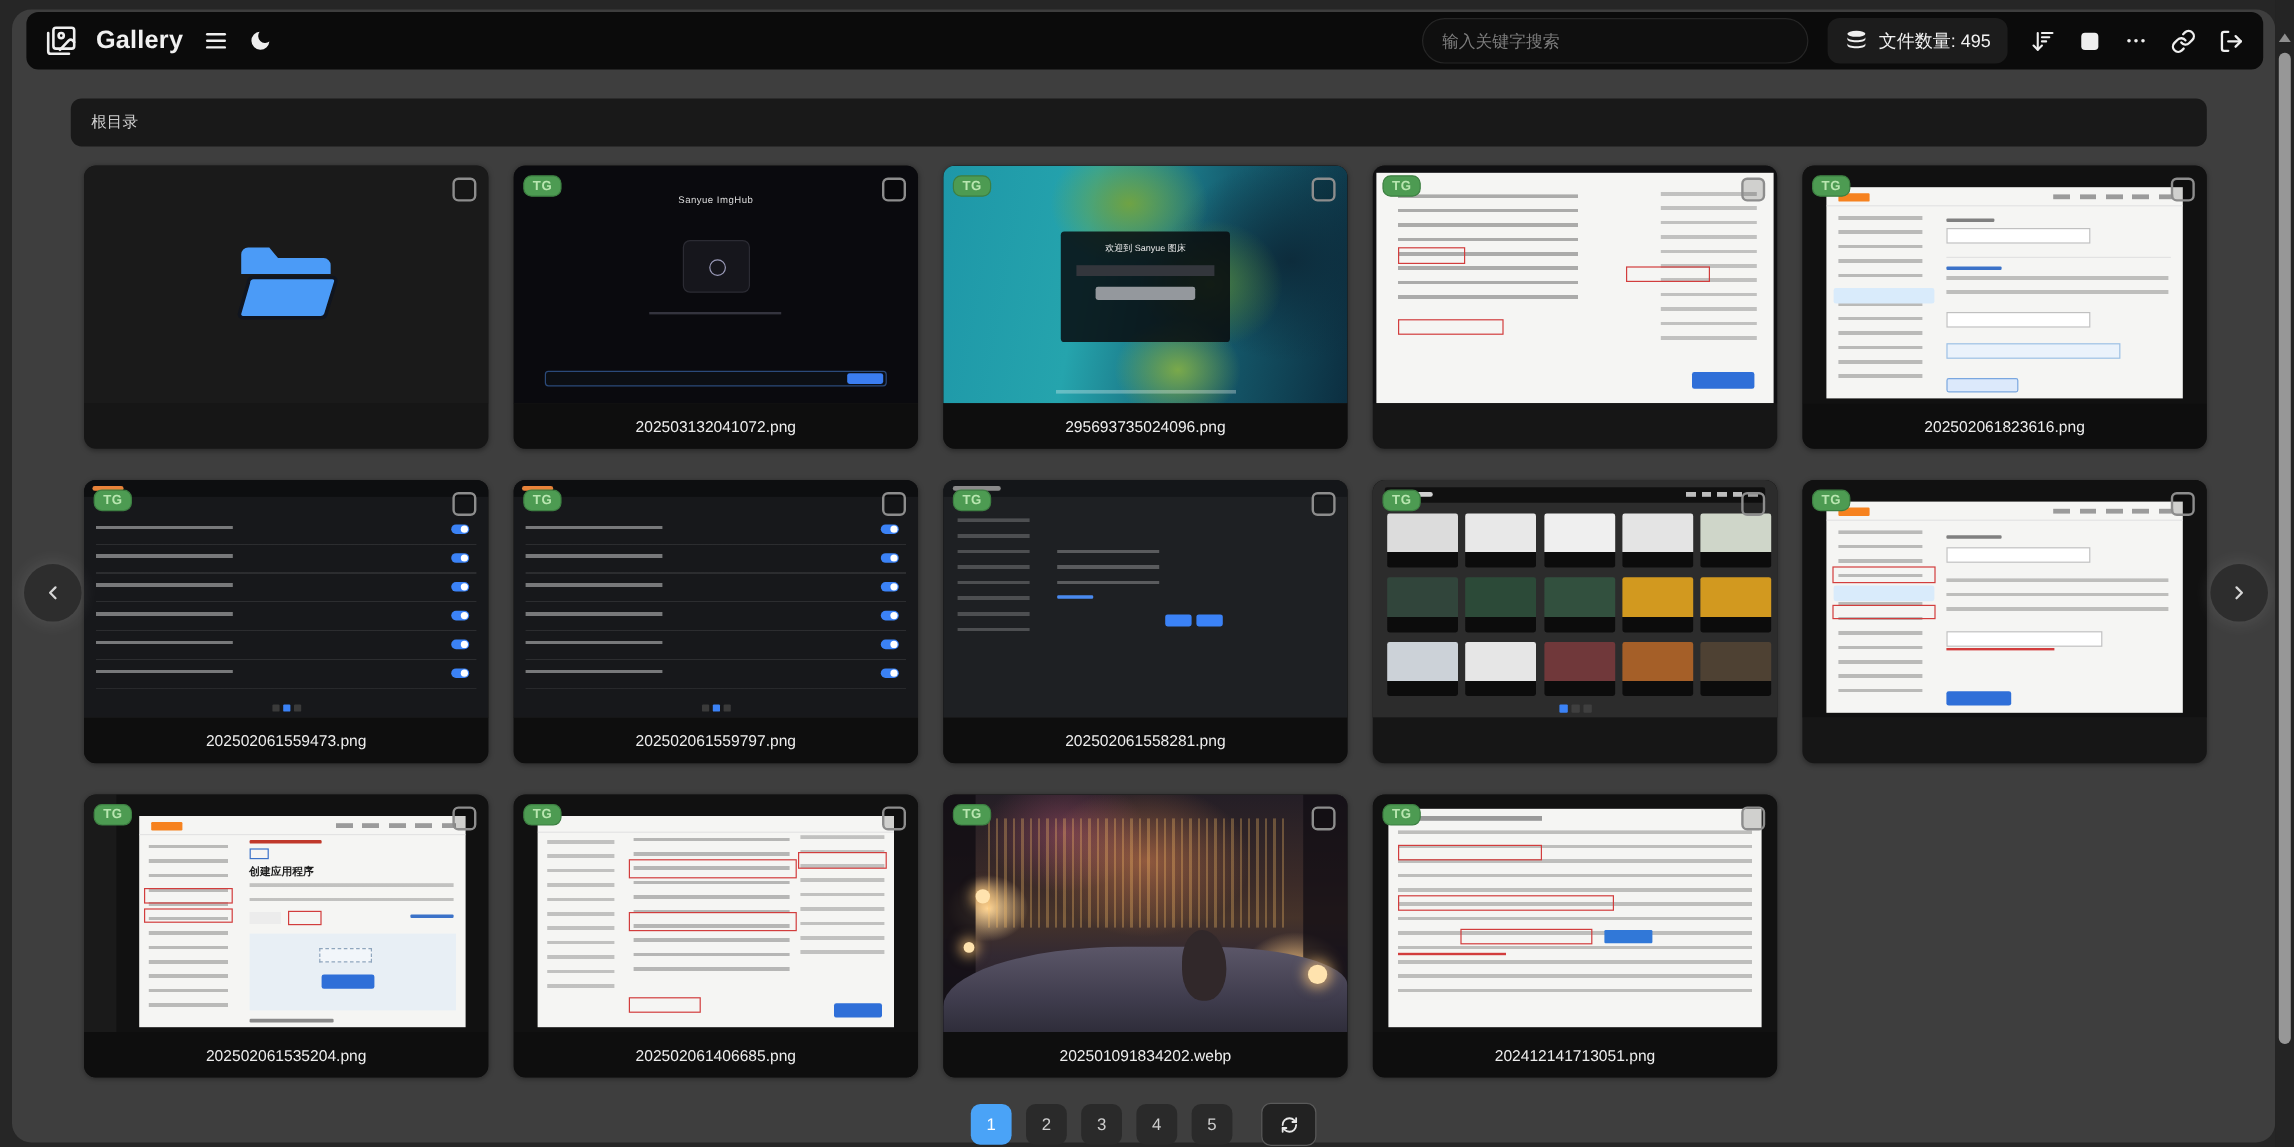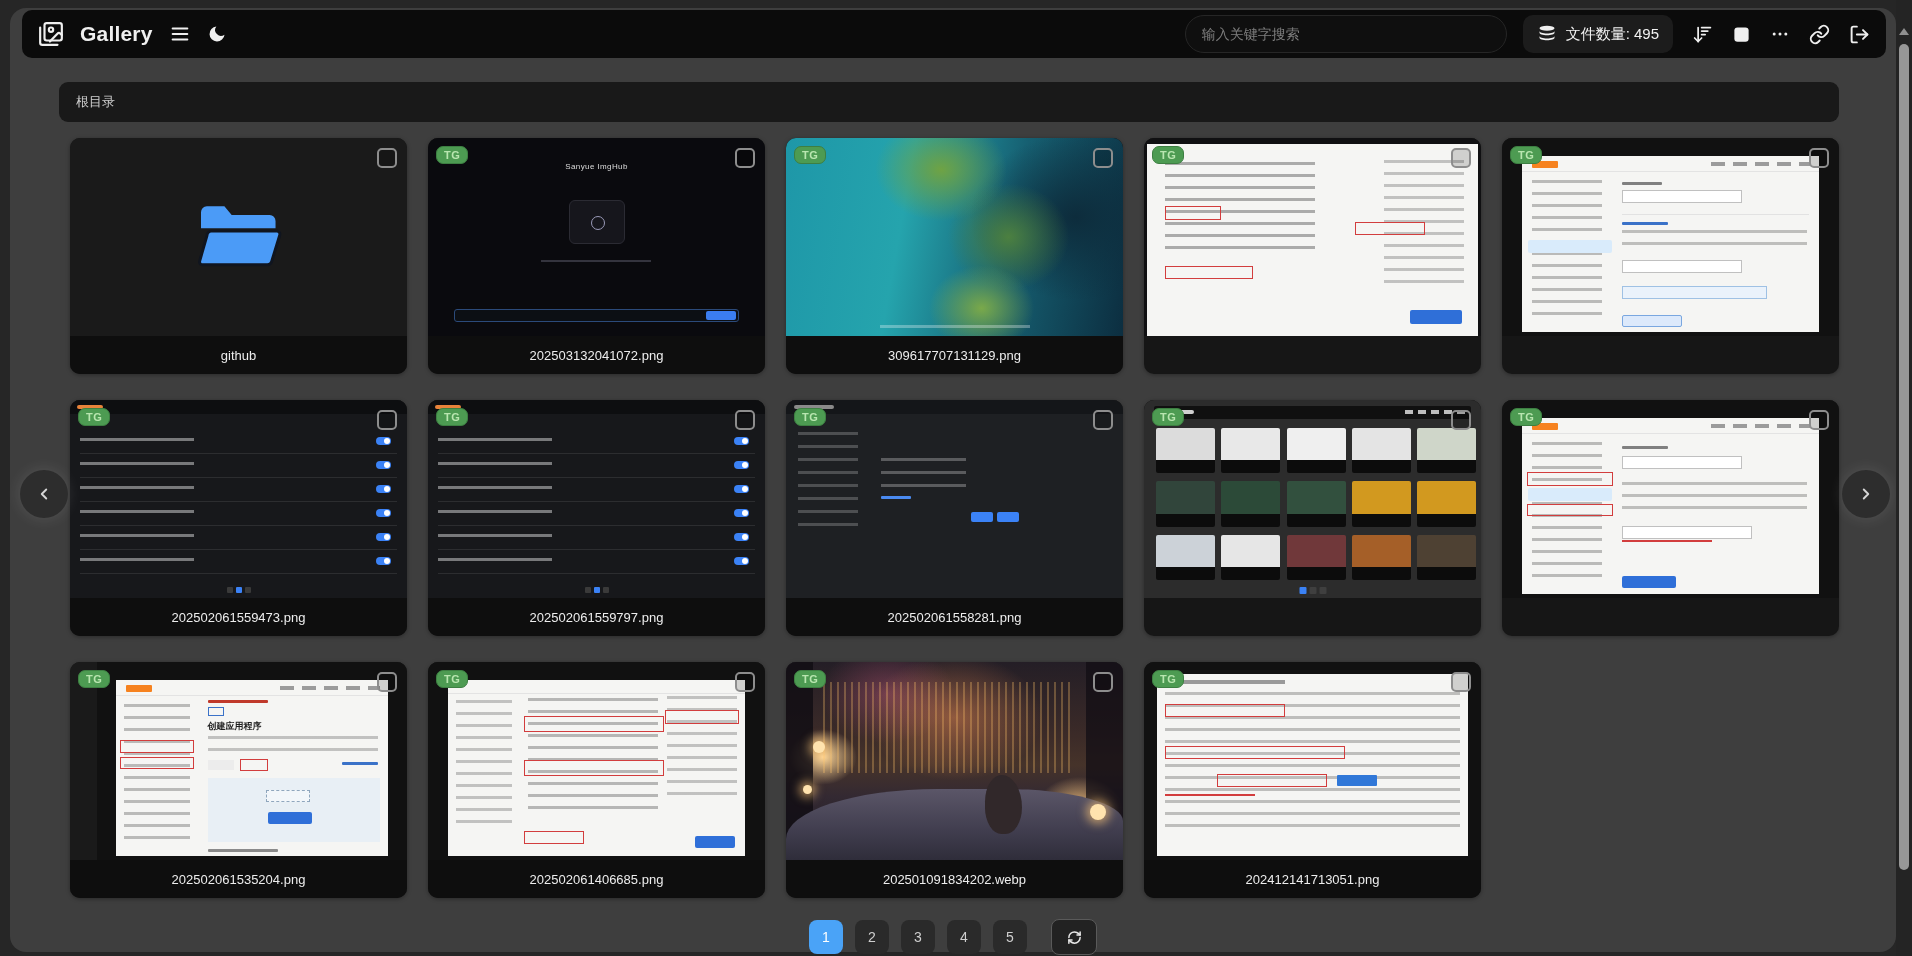--- a/index.html
+++ b/index.html
@@ -250,47 +250,51 @@
     <div class="card">
       <div class="thumb">
         <div class="folder-wrap">
           <svg width="94" height="76" viewBox="0 0 64 52">
               <path d="M6 9a4 4 0 0 1 4-4h12l5 6h26a4 4 0 0 1 4 4v5H6Z" fill="#4b9bf7"></path>
               <path d="M13 22h45a2 2 0 0 1 1.9 2.6l-5.6 18.3a3 3 0 0 1-2.9 2.1H7a2 2 0 0 1-1.9-2.6l5-17.3A3 3 0 0 1 13 22Z" fill="#4b9bf7" stroke="#10151f" stroke-width="2"></path>
             </svg>
         </div>
         <span class="checkbox"></span>
       </div>
-      <div class="fname">github</div>
     </div>
 
 
     <div class="card">
       <div class="thumb">
         <div class="art t1">
           <div class="title">Sanyue ImgHub</div>
           <div class="cam"></div>
           <i style="left:113px; top:122px; width:110px; height:2px; background:#34343e;"></i>
           <div class="inp"></div>
         </div>
         <span class="badge">TG</span>
         <span class="checkbox"></span>
       </div>
       <div class="fname">202503132041072.png</div>
     </div>
 
     <div class="card">
       <div class="thumb">
         <div class="art t2">
+          <div class="panel">
+            <div class="pt">欢迎到 Sanyue 图床</div>
+            <div class="pi"></div>
+            <div class="pb"></div>
+          </div>
           <div class="foot"></div>
         </div>
         <span class="badge">TG</span>
         <span class="checkbox"></span>
       </div>
-      <div class="fname">309617707131129.png</div>
+      <div class="fname">295693735024096.png</div>
     </div>
 
     <div class="card">
       <div class="thumb">
         <div class="art" style="background:#101012;">
           <div class="page" style="left:1%; right:1%; top:3%; bottom:0;">
             <i class="lines-l" style="left:18px; top:18px; width:150px; height:95px;"></i>
             <i class="lines-l" style="right:14px; top:16px; width:80px; height:130px; opacity:.7;"></i>
             <i class="rb" style="left:18px; top:62px; width:56px; height:14px;"></i>
             <i class="rb" style="left:208px; top:78px; width:70px; height:13px;"></i>
@@ -318,20 +322,21 @@
             <i class="ln" style="left:100px; top:66px; width:46px; background:#3b72c8;"></i>
             <i class="lines-l" style="left:100px; top:74px; right:12px; height:20px; opacity:.75;"></i>
             <i style="left:100px; top:104px; width:120px; height:13px; border:1px solid #c0c0c0; background:#fff;"></i>
             <i style="left:100px; top:130px; width:145px; height:13px; border:1px solid #9fc1e4; background:#eaf2fb;"></i>
             <i style="left:100px; bottom:5px; width:60px; height:12px; border:1px solid #7aa7e0; background:#dce9fb; border-radius:2px;"></i>
           </div>
         </div>
         <span class="badge">TG</span>
         <span class="checkbox"></span>
       </div>
+      <div class="fname">202502061823616.png</div>
     </div>
 
     <div class="card">
       <div class="thumb">
         <div class="art t5">
           <div class="t5-top"></div>
           <div class="t5-rows">
             <span class="tgl" style="top:7px;"></span>
             <span class="tgl" style="top:31px;"></span>
             <span class="tgl" style="top:55px;"></span>

